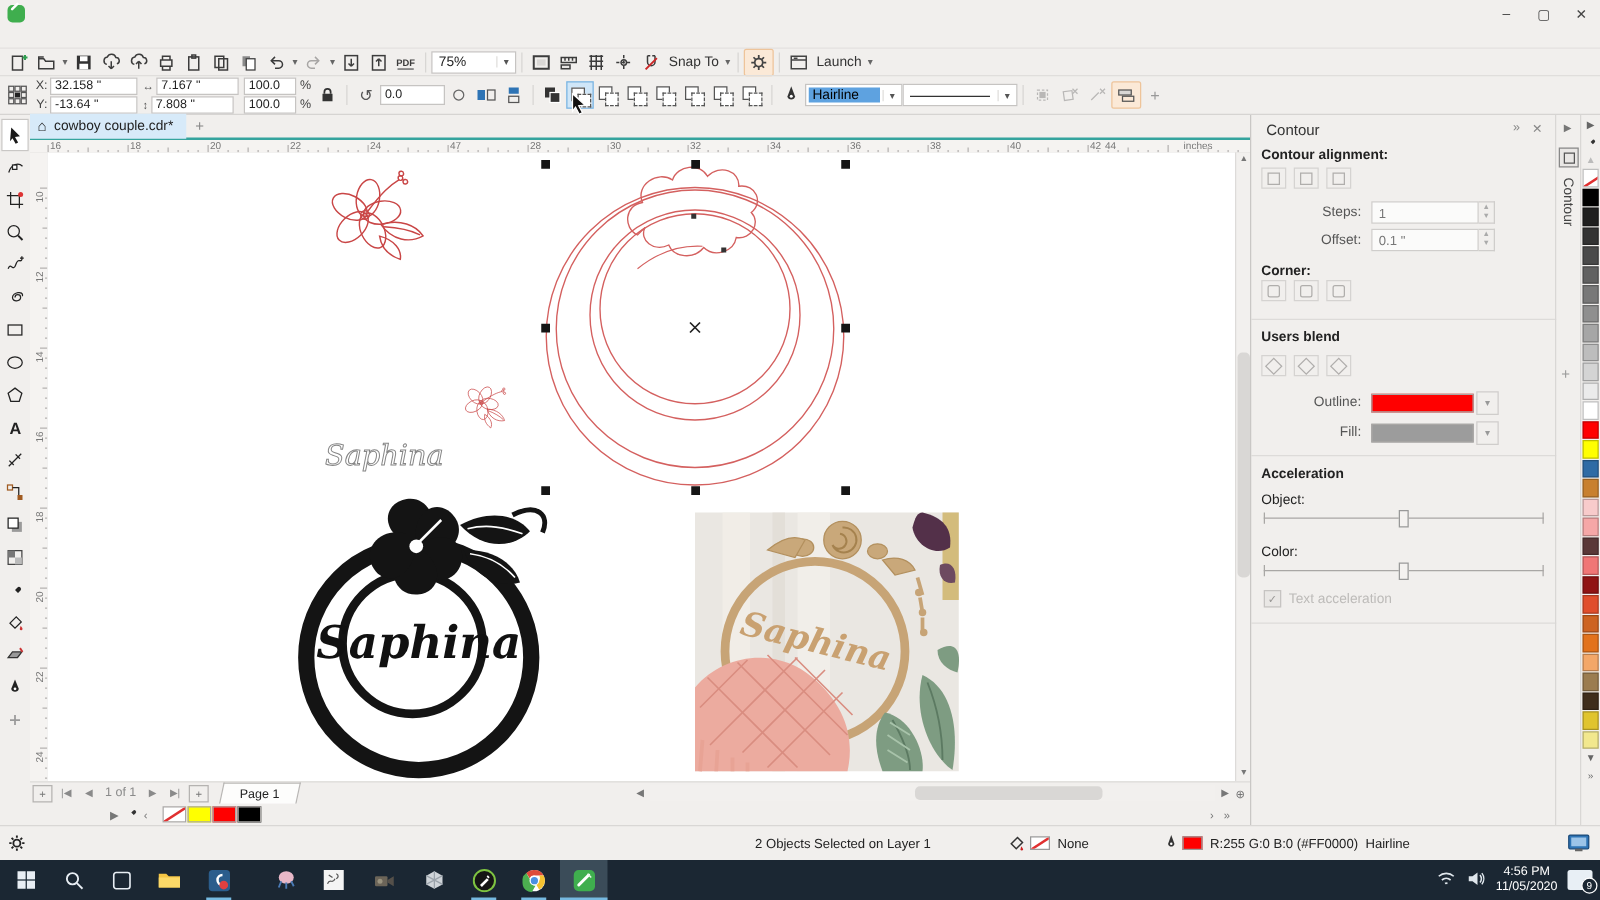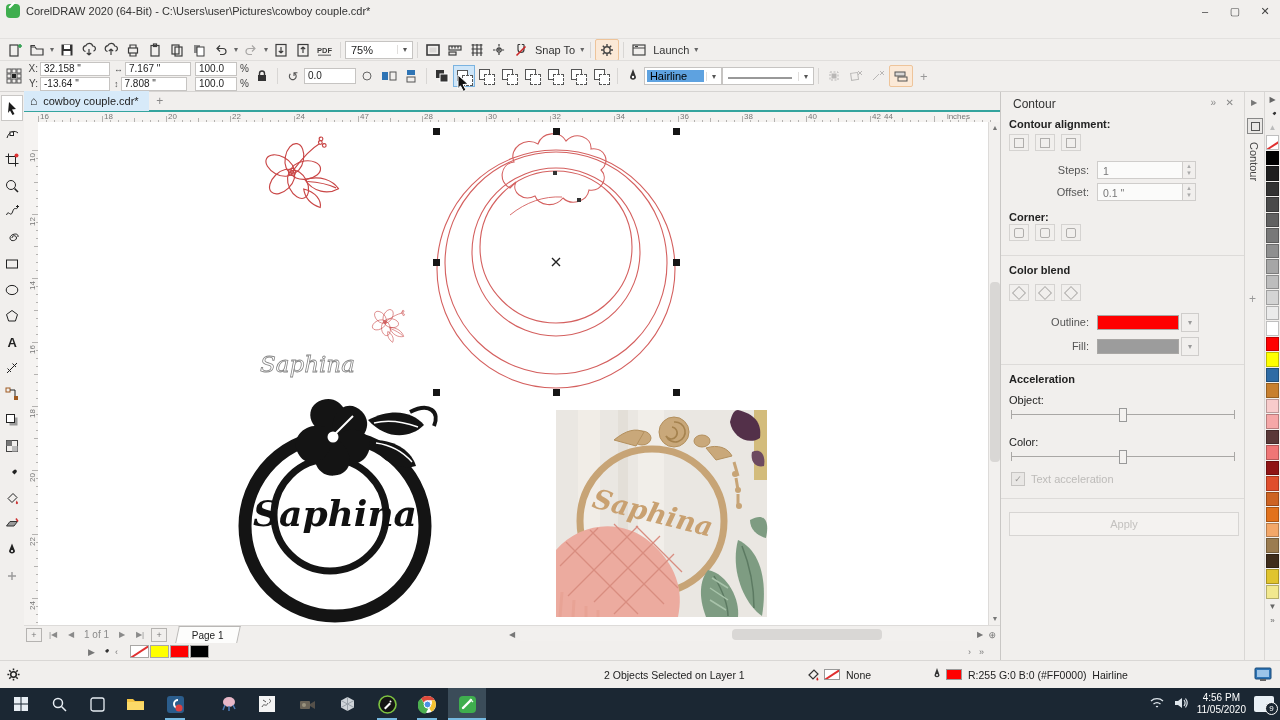--- a/index.html
+++ b/index.html
@@ -127,21 +127,20 @@
   
   #cursor{left:456px;top:74px;width:16px;height:18px;z-index:50;pointer-events:none;}
 </style>
 </head>
 <body>
 
 <div id="app">
 
   <div id="titlebar" class="abs">
     <div id="app-icon"></div>
-    <div id="title-text">CorelDRAW 2020 (64-Bit) - C:\Users\user\Pictures\cowboy couple.cdr*</div>
     <div id="win-controls">
       <div class="wbtn">–</div>
       <div class="wbtn">▢</div>
       <div class="wbtn">✕</div>
     </div>
   </div>
 
 
   <div id="toolbar" class="abs">
     <span id="tb-group1" style="display:flex;align-items:center;">
@@ -1100,21 +1099,21 @@
           <div class="isq" style="border-radius:2px"></div>
         </div>
         <div class="dk-ibtn" style="left: 34px; top: 0px;">
           <div class="isq" style="border-radius:2px"></div>
         </div>
         <div class="dk-ibtn" style="left: 60px; top: 0px;">
           <div class="isq" style="border-radius:2px"></div>
         </div>
       </div>
     <div class="dk-hr" style="top:163px"></div>
-    <div class="dk-sec" style="top:172px">Color blend</div>
+    <div class="dk-sec" style="top:172px">Users blend</div>
     <div id="blend-btns" class="abs" style="position: absolute; left: 0px; top: 192px; width: 244px; height: 17px;">
         <div class="dk-ibtn" style="left: 8px; top: 0px;">
           <div class="isq" style="transform:rotate(45deg)"></div>
         </div>
         <div class="dk-ibtn" style="left: 34px; top: 0px;">
           <div class="isq" style="transform:rotate(45deg)"></div>
         </div>
         <div class="dk-ibtn" style="left: 60px; top: 0px;">
           <div class="isq" style="transform:rotate(45deg)"></div>
         </div>
@@ -1143,21 +1142,20 @@
         <div class="trk"></div>
         <div class="end" style="left:0"></div>
         <div class="end" style="right:0"></div>
         <div class="thumb"></div>
       </div>
     <div id="dk-check" style="top:380px">
       <div class="box">✓</div>
       <span>Text acceleration</span>
     </div>
     <div class="dk-hr" style="top:406px"></div>
-    <div id="apply-btn">Apply</div>
   </div>
 
   <div id="dockertabs" class="abs">
     <span style="position:absolute;left:6px;top:6px;font-size:8px;color:#777">▶</span>
     <div id="dk-tab-icon">
         <div></div>
       </div>
     <div id="dk-tab-label">Contour</div>
     <div id="dk-tab-add">+</div>
   </div>

